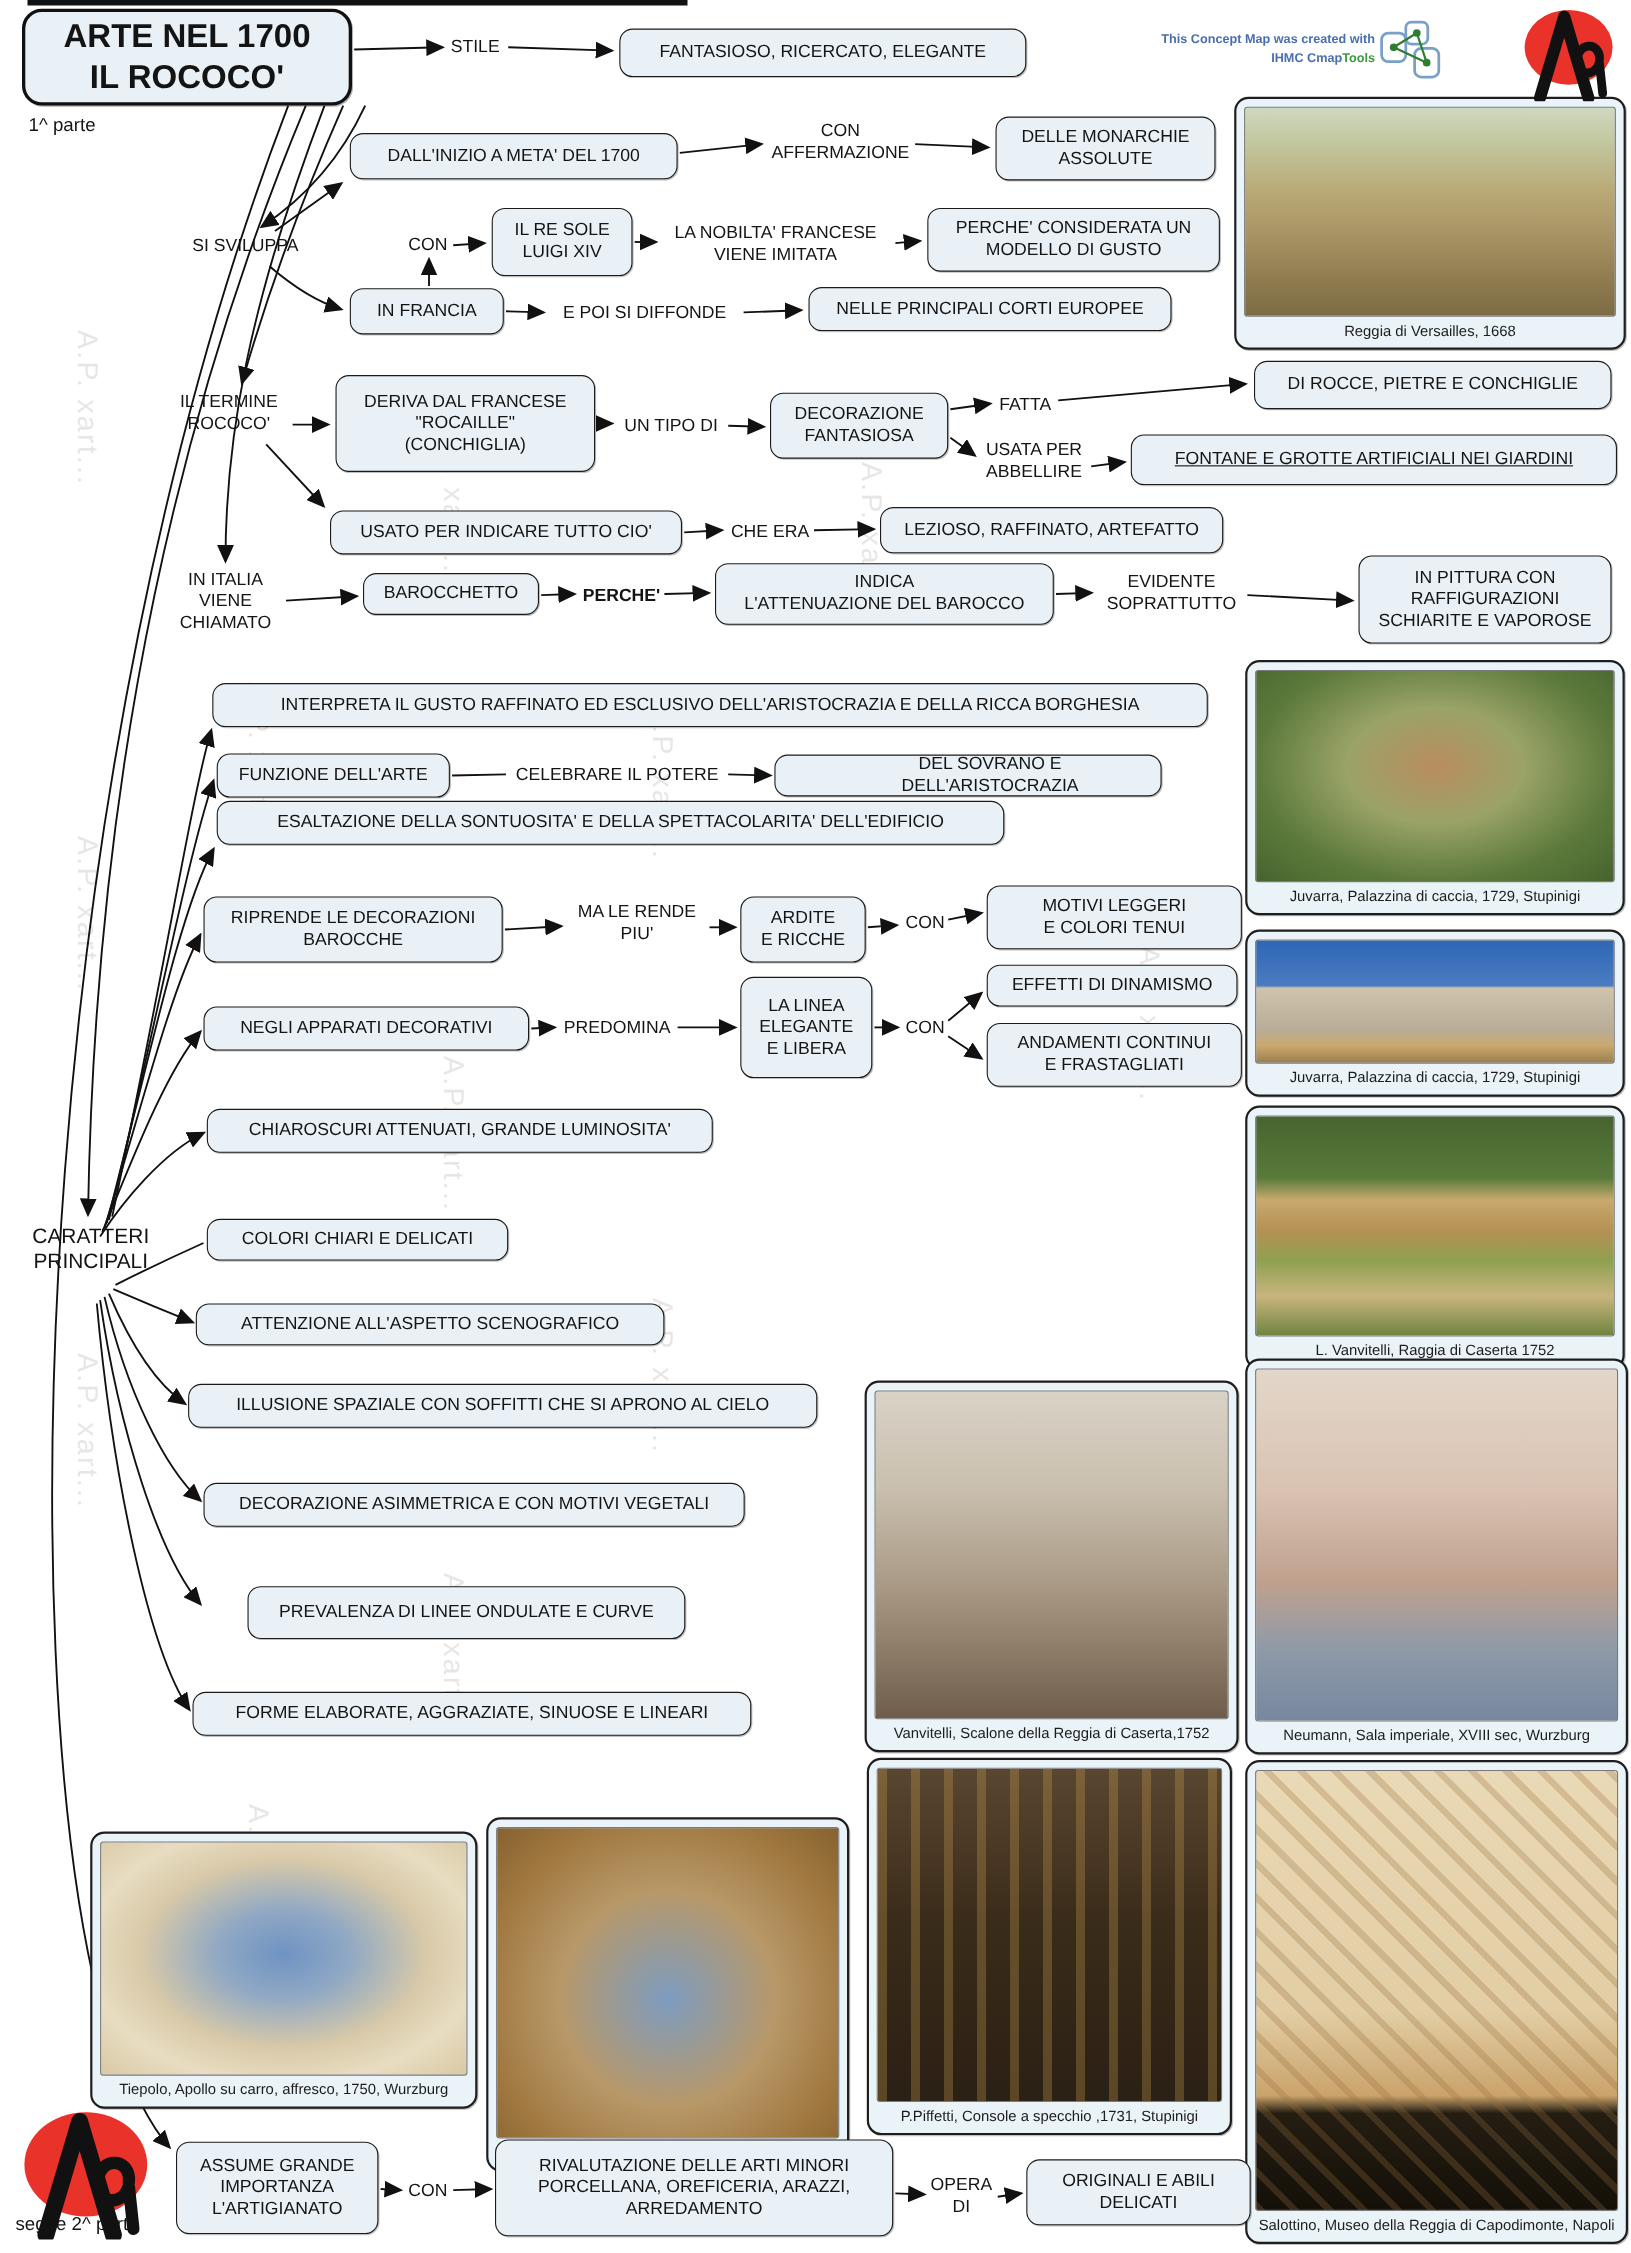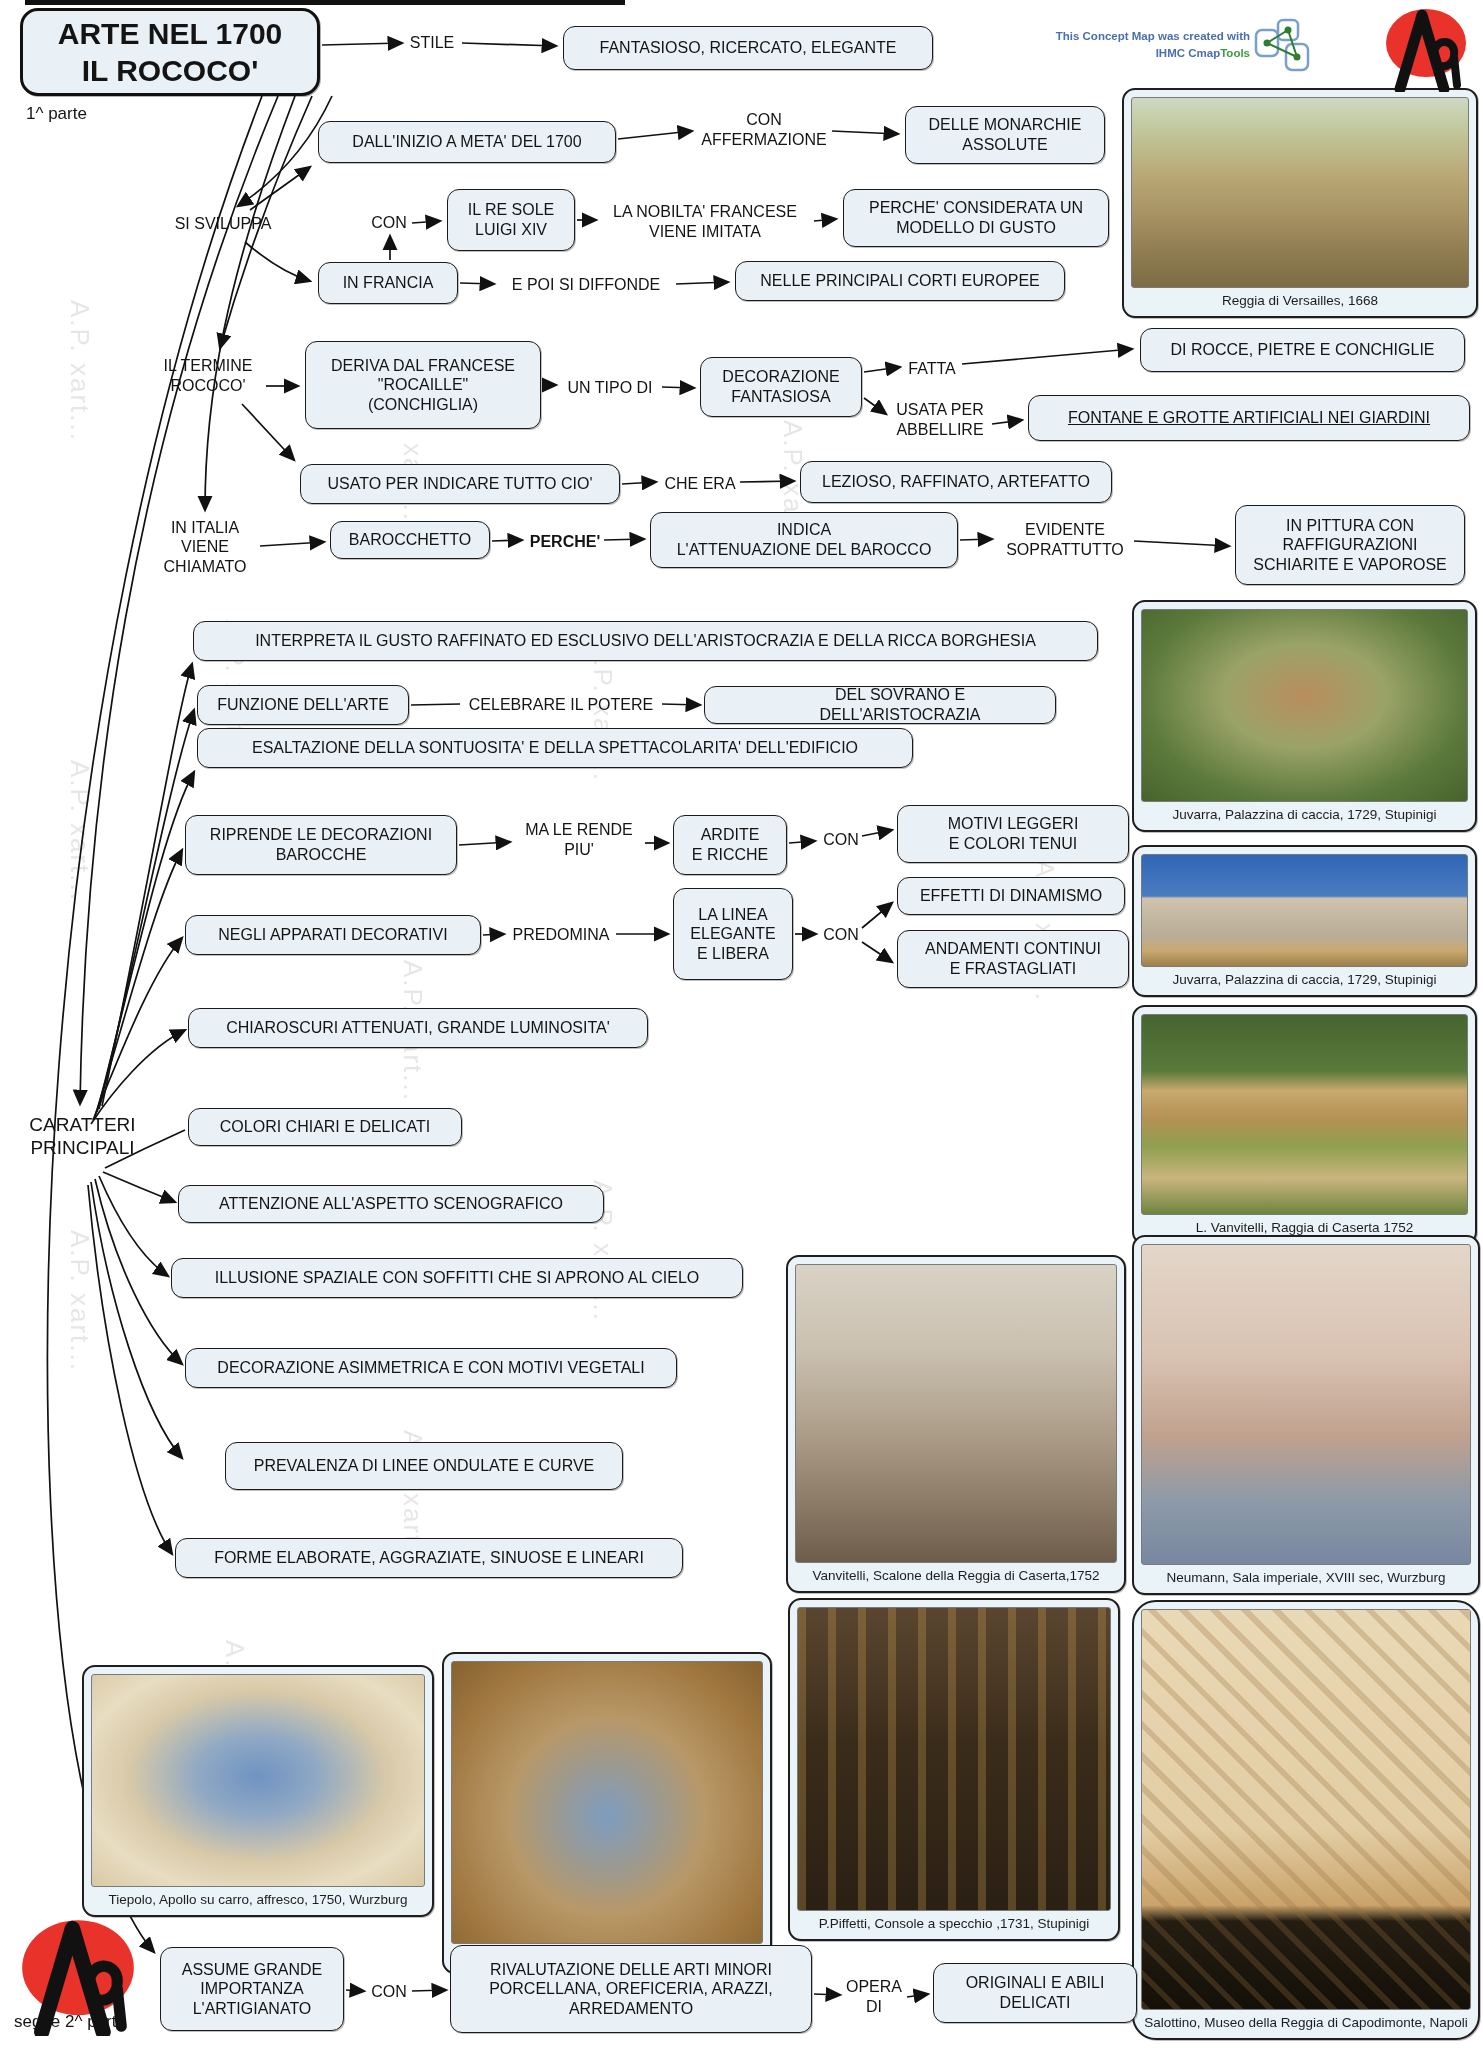--- a/index.html
+++ b/index.html
@@ -182,21 +182,21 @@
       <div class="img-caption">Tiepolo, Apollo su carro, affresco, 1750, Wurzburg</div>
     </div>
     <div class="img-frame" style="left: 442px; top: 1652px; width: 330px; height: 322px;">
       <div class="ph ph-tiepolo-investitura"></div>
       <div class="img-caption">Tiepolo, Investitura del vescovo,1751,Wurzburg</div>
     </div>
     <div class="img-frame" style="left: 788px; top: 1598px; width: 332px; height: 343px;">
       <div class="ph ph-piffetti"></div>
       <div class="img-caption">P.Piffetti, Console a specchio ,1731, Stupinigi</div>
     </div>
-    <div class="img-frame" style="left: 1132px; top: 1600px; width: 348px; height: 440px; border-radius: 24px;">
+    <div class="img-frame" style="left: 1132px; top: 1600px; width: 348px; height: 440px;">
       <div class="ph ph-salottino"></div>
       <div class="img-caption">Salottino, Museo della Reggia di Capodimonte, Napoli</div>
     </div>
     <div class="node kind-title" style="left: 20px; top: 8px; width: 300px; height: 88px;">ARTE NEL 1700
 IL ROCOCO'</div>
     <div class="node kind-phrase align-left" style="left: 26px; top: 103px; width: 90px; height: 22px; font-size: 17px;">1^ parte</div>
     <div class="node kind-phrase" style="left: 405px; top: 32px; width: 54px; height: 22px;">STILE</div>
     <div class="node kind-concept" style="left: 563px; top: 26px; width: 370px; height: 44px;">FANTASIOSO, RICERCATO,  ELEGANTE</div>
     <div class="node kind-concept" style="left: 318px; top: 121px; width: 298px; height: 42px;">DALL'INIZIO A META' DEL 1700</div>
     <div class="node kind-phrase" style="left: 698px; top: 108px; width: 132px; height: 44px;">CON

